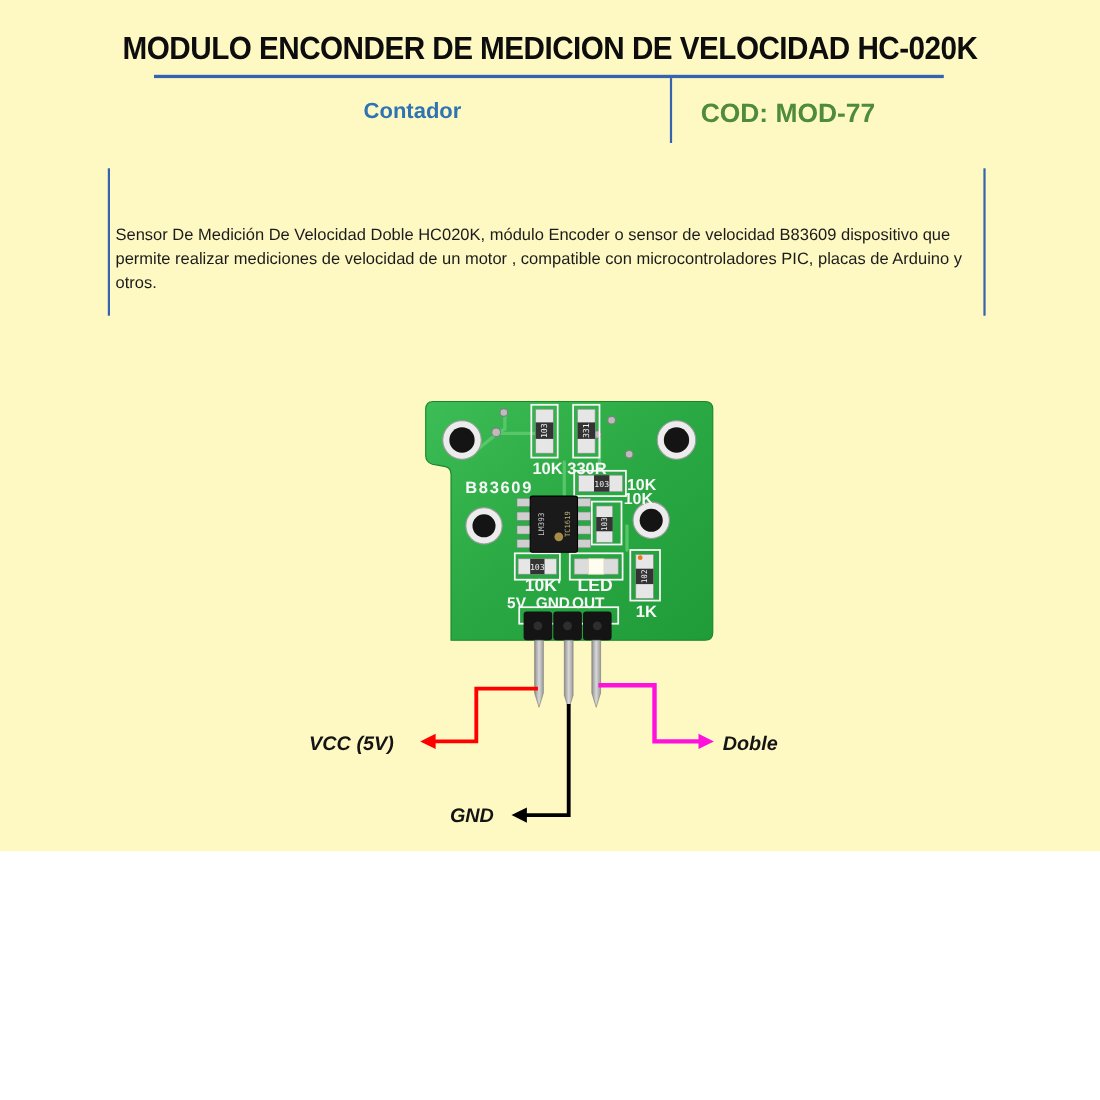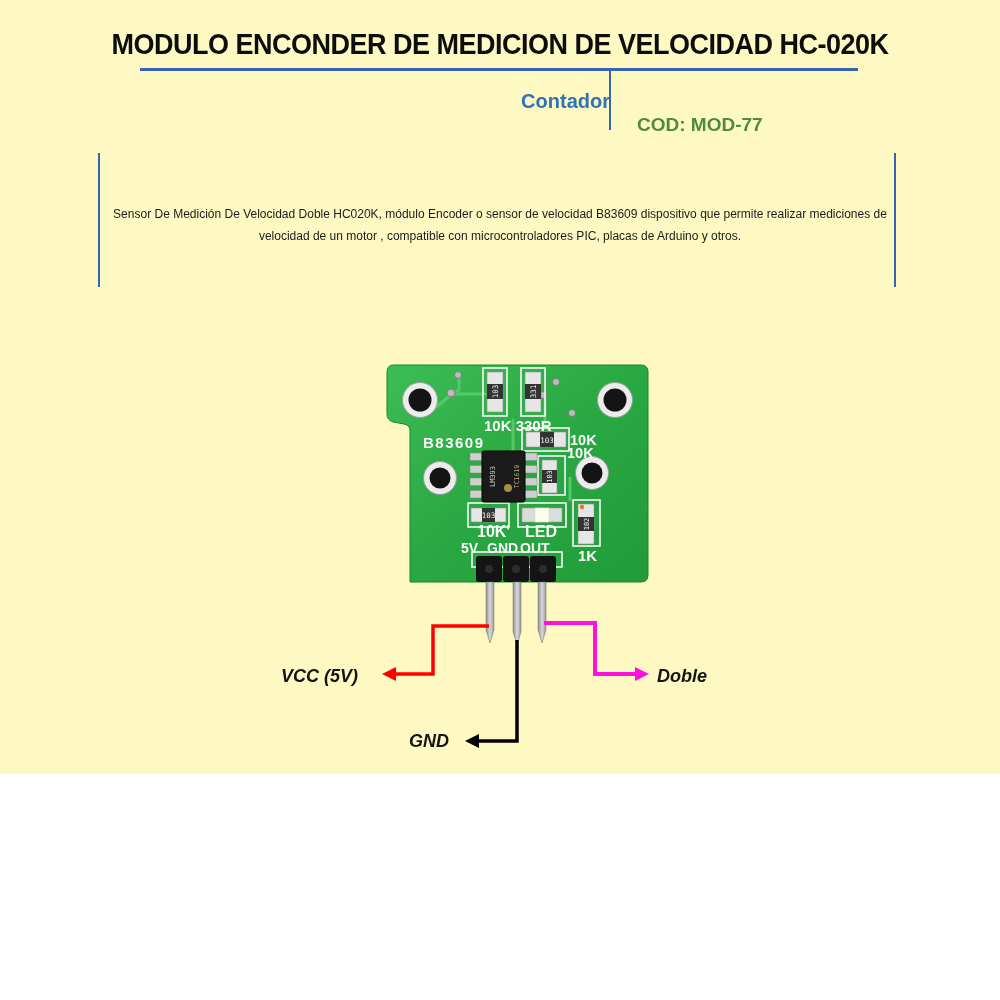--- a/index.html
+++ b/index.html
@@ -4,31 +4,31 @@
 <style>
   html,body{margin:0;padding:0;background:#fff;}
   #page{position:relative;width:1000px;height:774px;background:#fef9c3;overflow:hidden;
         font-family:"Liberation Sans",sans-serif;padding-left:20px;}
 
   
   .title{position:absolute;top:28px;left:0;width:1000px;text-align:center;
          font-size:27px;font-weight:bold;color:#0d0d0d;letter-spacing:-0.5px;
          transform:scaleY(1.08);transform-origin:top center;white-space:nowrap;}
   .title-rule{position:absolute;left:140px;top:68px;width:718px;height:3px;background:#3563AF;}
-  .subheader-left{position:absolute;left:140px;top:90px;width:470px;text-align:right;
+  .subheader-left{position:absolute;left:140px;top:90px;width:470px;text-align:center;
          font-size:20px;font-weight:bold;color:#2E74B5;}
   .subheader-divider{position:absolute;left:609px;top:71px;width:2px;height:59px;background:#3563AF;}
-  .subheader-right{position:absolute;left:637px;top:90px;font-size:19px;font-weight:bold;color:#4E8B3A;margin-top:24px;}
+  .subheader-right{position:absolute;left:637px;top:90px;font-size:24px;font-weight:bold;color:#4E8B3A;}
 
   
   .desc-border{position:absolute;top:153px;width:2px;height:134px;background:#3563AF;}
   .desc-border.left{left:98px;}
   .desc-border.right{left:894px;}
-  .desc-text{position:absolute;left:105px;top:203px;width:790px;text-align:center;
-         font-size:12px;line-height:22px;color:#1b1b1b;}
+  .desc-text{position:absolute;left:105px;top:203px;width:790px;text-align:left;
+         font-size:15px;line-height:22px;color:#1b1b1b;}
 
   
   .module-svg{position:absolute;left:280px;top:358px;width:440px;height:402px;}
   .wire-label{position:absolute;font-size:18px;font-weight:bold;color:#141414;white-space:nowrap;font-style:italic;}
   .wire-label.vcc{left:236px;top:666px;width:122px;text-align:right;}
   .wire-label.out{left:657px;top:666px;}
   .wire-label.gnd{left:387px;top:731px;width:62px;text-align:right;}
 
   
   .logo-svg{position:absolute;left:55px;top:823px;width:150px;height:150px;}

